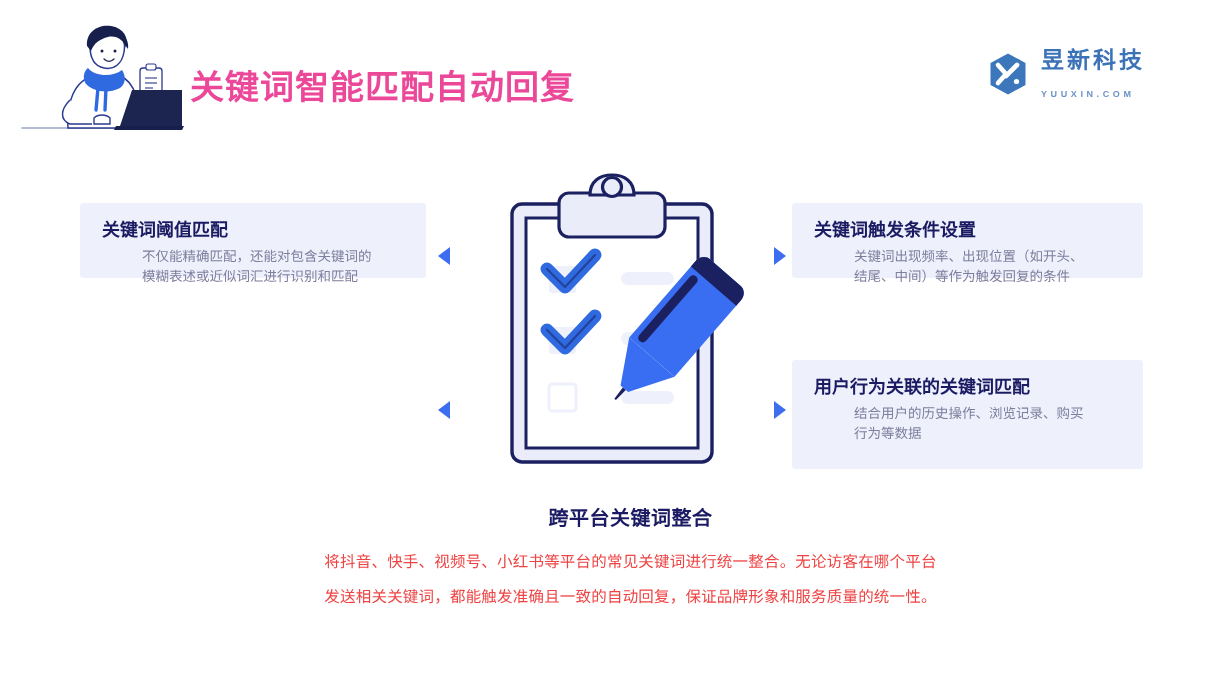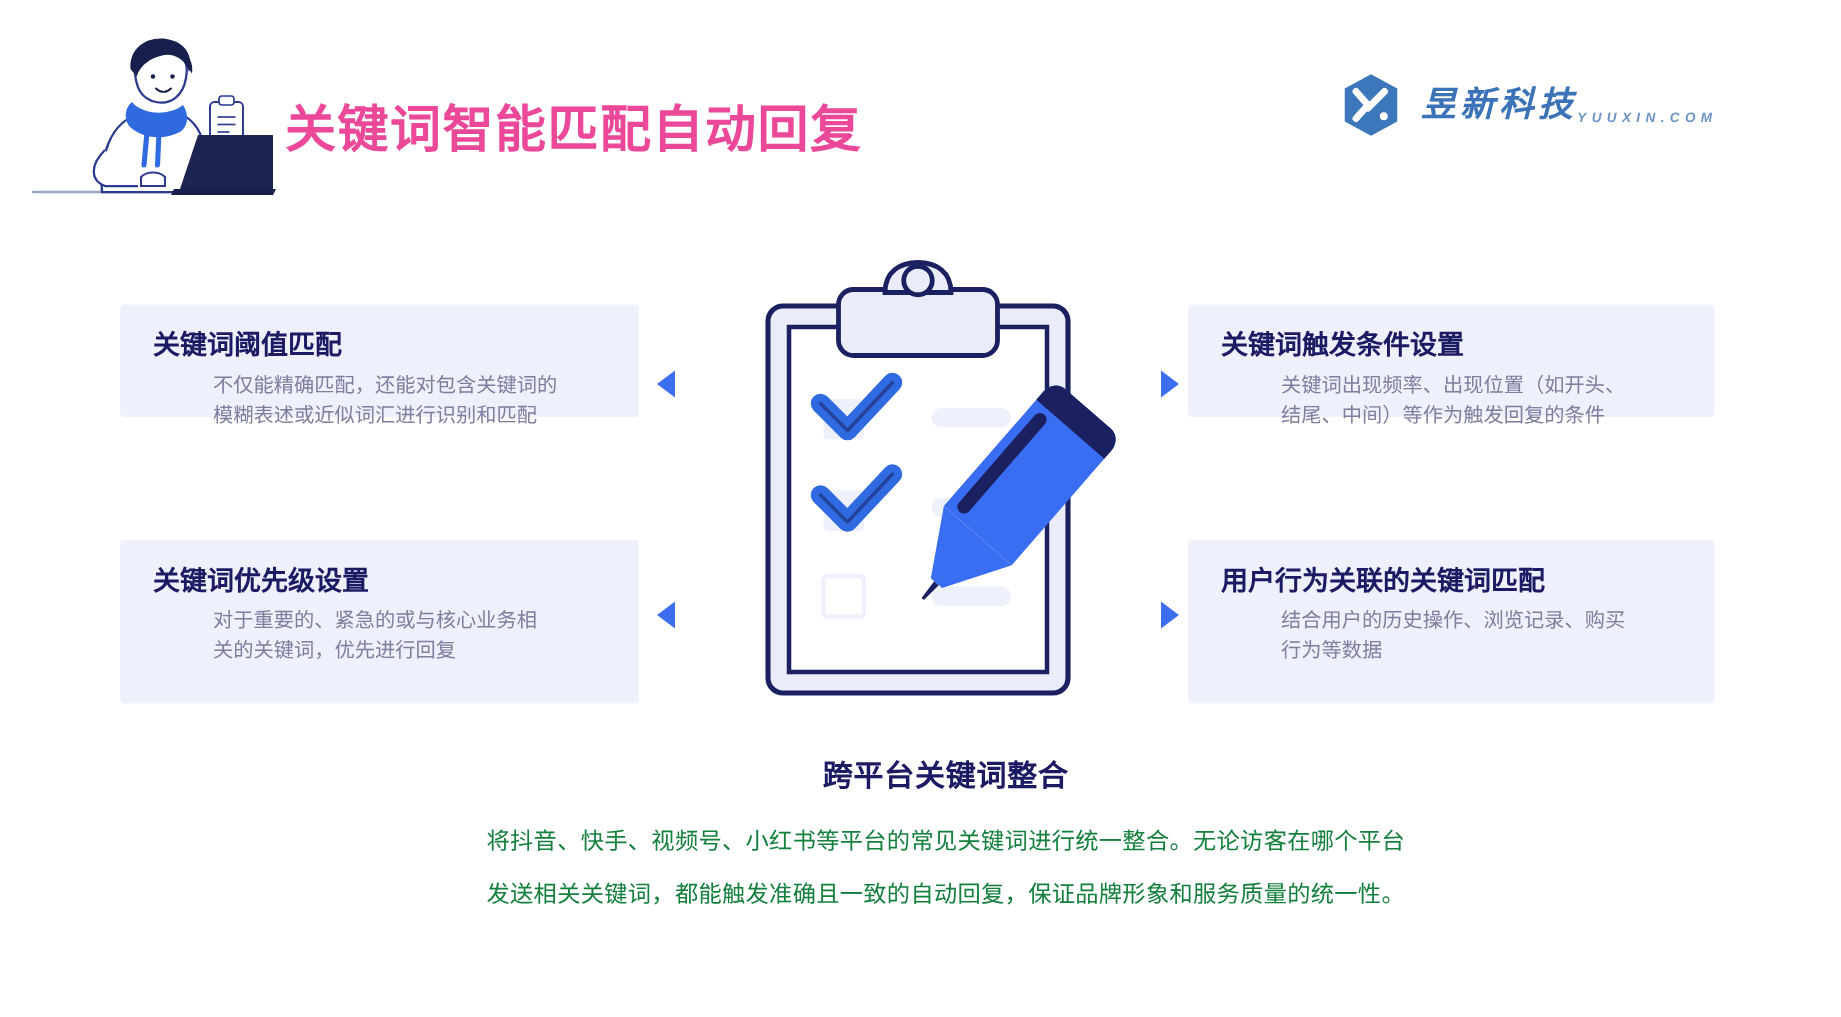--- a/index.html
+++ b/index.html
@@ -19,21 +19,21 @@
 
   .page-title{
     position:absolute; left:190px; top:70px;
     font-size:34px; font-weight:bold; letter-spacing:1px;
     color:#ec4899; white-space:nowrap;
     line-height:1;
   }
 
   .brand{ position:absolute; right:82px; top:48px; display:flex; align-items:center; gap:11px; }
   .brand-mark{ width:44px; height:44px; position:relative; }
-  .brand-text{ display:flex; flex-direction:row; justify-content:center;font-style:italic; }
+  .brand-text{ display:flex; flex-direction:column; justify-content:center; }
   .brand-name{
     font-size:23px; font-weight:bold; color:#3b72b8;
     letter-spacing:3px; line-height:1.1;
   }
   .brand-domain{
     font-size:9px; color:#6b93c6; letter-spacing:3.6px;
     margin-top:16px; font-weight:bold;
   }
 
   
@@ -78,21 +78,21 @@
   .center-illus{ position:absolute; left:495px; top:172px; width:250px; height:300px; }
 
   
   .footer{ position:absolute; left:0; top:505px; width:1227px; text-align:center;padding-left:34px; }
   .footer-title{
     font-size:20px; font-weight:bold; color:#1b1b63;
     line-height:1.3; letter-spacing:0.5px;
   }
   .footer-body{ margin-top:14px; }
   .footer-body span{
-    display:block; font-size:15.5px; color:#15803d;
+    display:block; font-size:15.5px; color:#ef4444;
     line-height:2.25; letter-spacing:0.2px;
   }
 </style>
 </head>
 <body>
 
 <div id="page">
 
   <div class="header">
 
@@ -149,27 +149,20 @@
   </div>
 
   <div class="card left r1">
     <div class="card-title">关键词阈值匹配</div>
     <div class="card-body">
       <span>不仅能精确匹配，还能对包含关键词的</span>
       <span>模糊表述或近似词汇进行识别和匹配</span>
     </div>
   </div>
 
-  <div class="card left r2">
-    <div class="card-title">关键词优先级设置</div>
-    <div class="card-body">
-      <span>对于重要的、紧急的或与核心业务相</span>
-      <span>关的关键词，优先进行回复</span>
-    </div>
-  </div>
 
   <div class="card right r1">
     <div class="card-title">关键词触发条件设置</div>
     <div class="card-body">
       <span>关键词出现频率、出现位置（如开头、</span>
       <span>结尾、中间）等作为触发回复的条件</span>
     </div>
   </div>
 
   <div class="card right r2">

